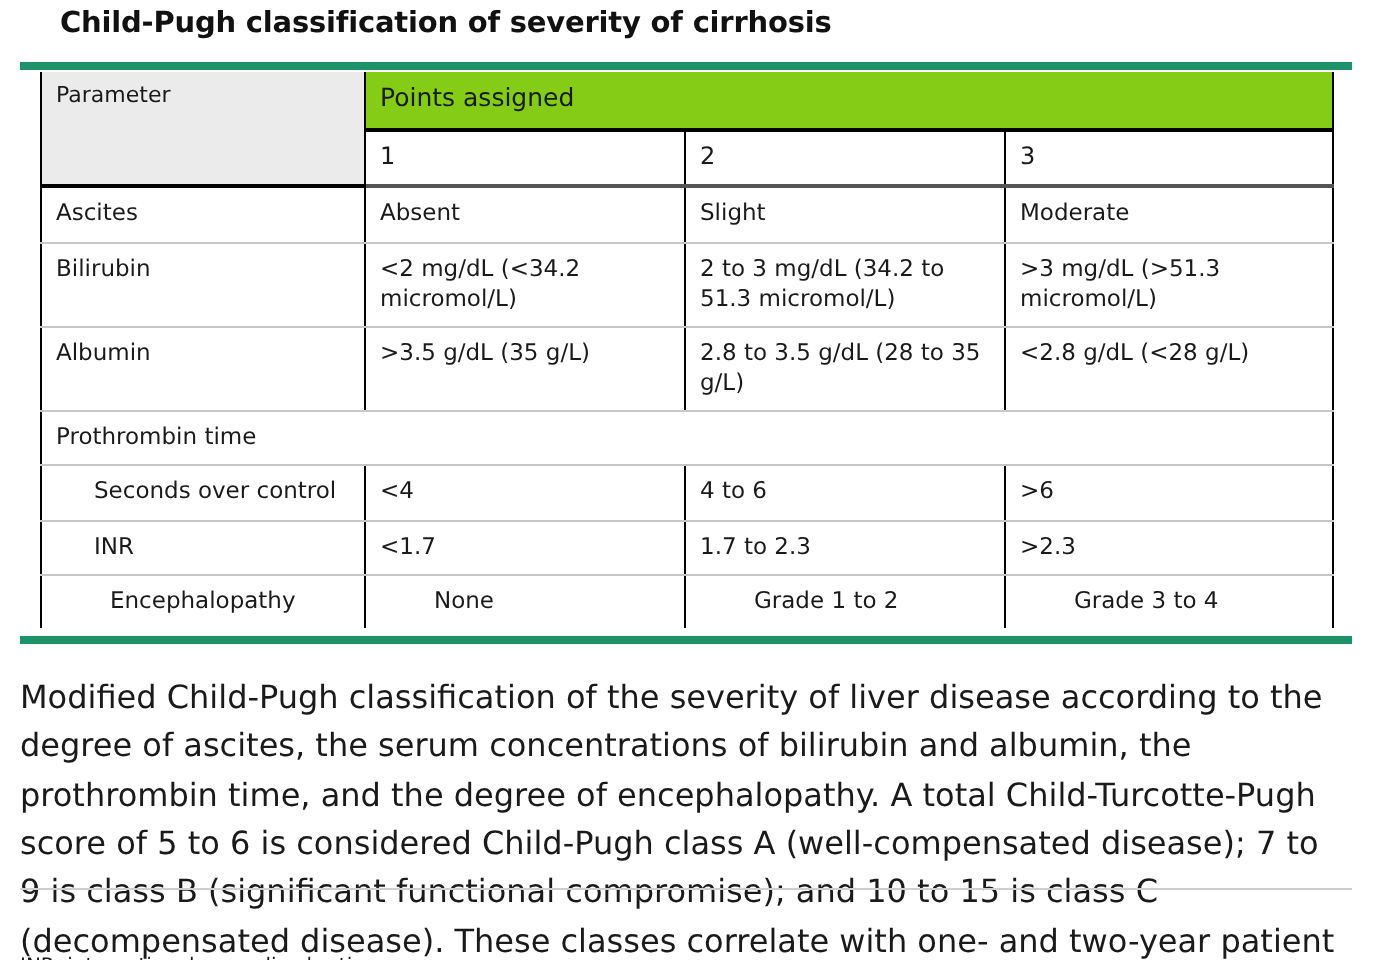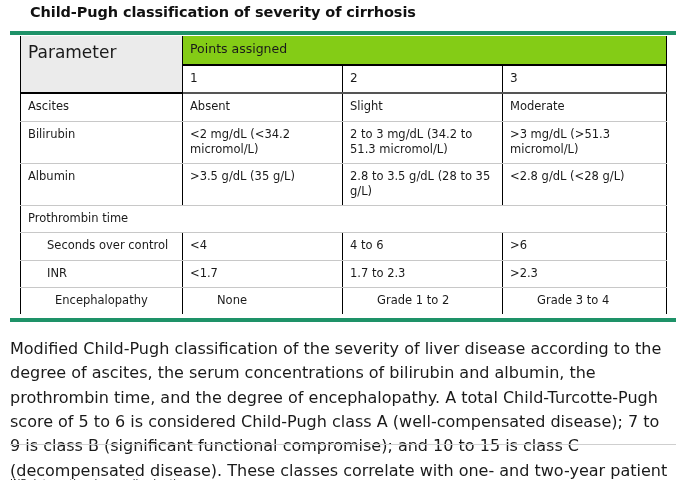--- a/index.html
+++ b/index.html
@@ -69,21 +69,21 @@
 
   
   table.cp { border-left: 1.5px solid #000; border-right: 1.5px solid #000; }
 
   
   th.param {
     background: #ebebeb;
     font-weight: bold;
     text-align: center;
     vertical-align: middle;
-    font-size: 17px;
+    font-size: 11px;
     border-bottom: 2px solid #000;
     border-right: 1.5px solid #000;
     padding: 4px 6px;
     margin-left: 16px;
   }
   th.points {
     background: #84cc16;
     font-weight: bold;
     text-align: center;
     vertical-align: middle;

